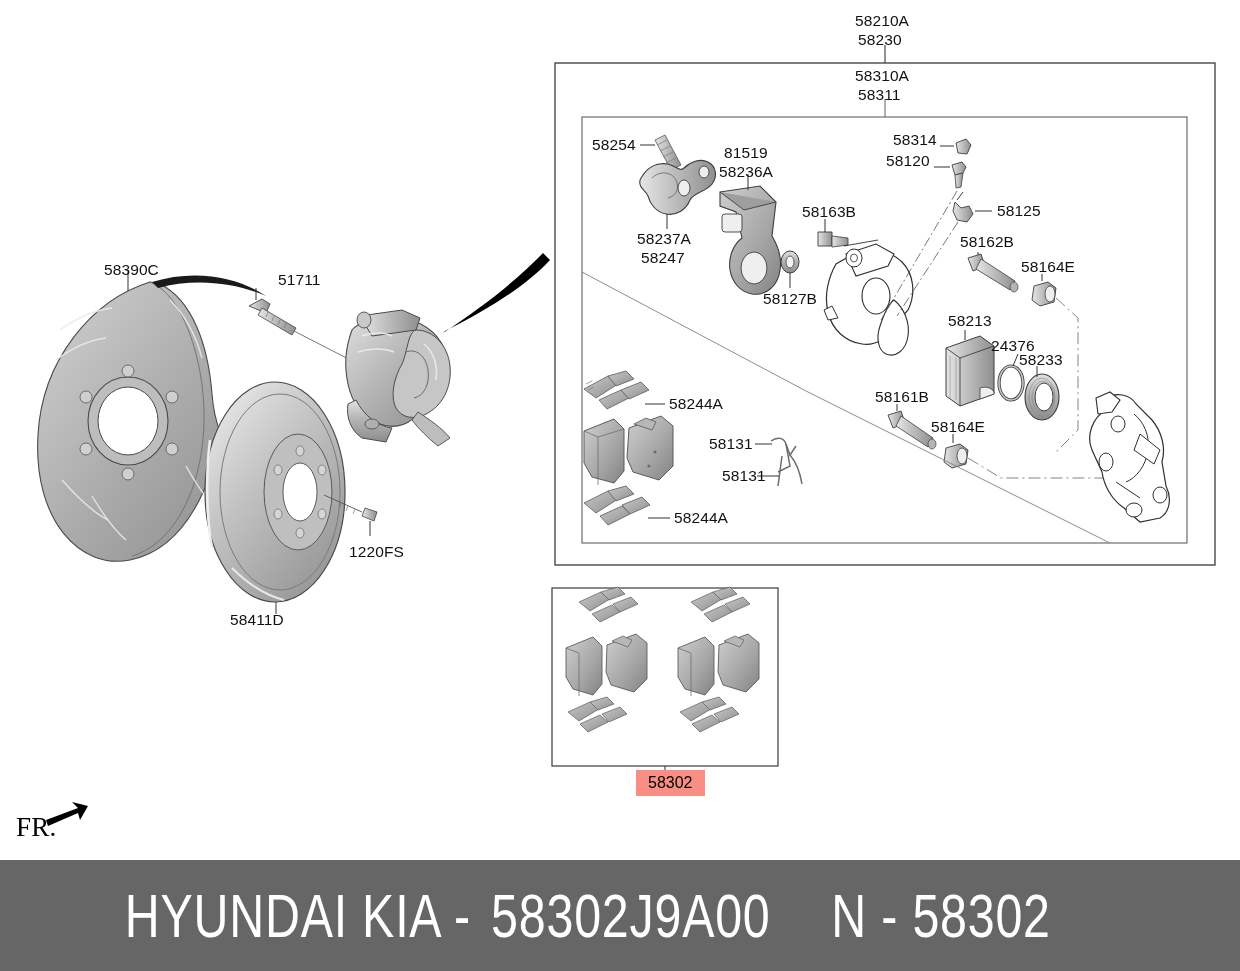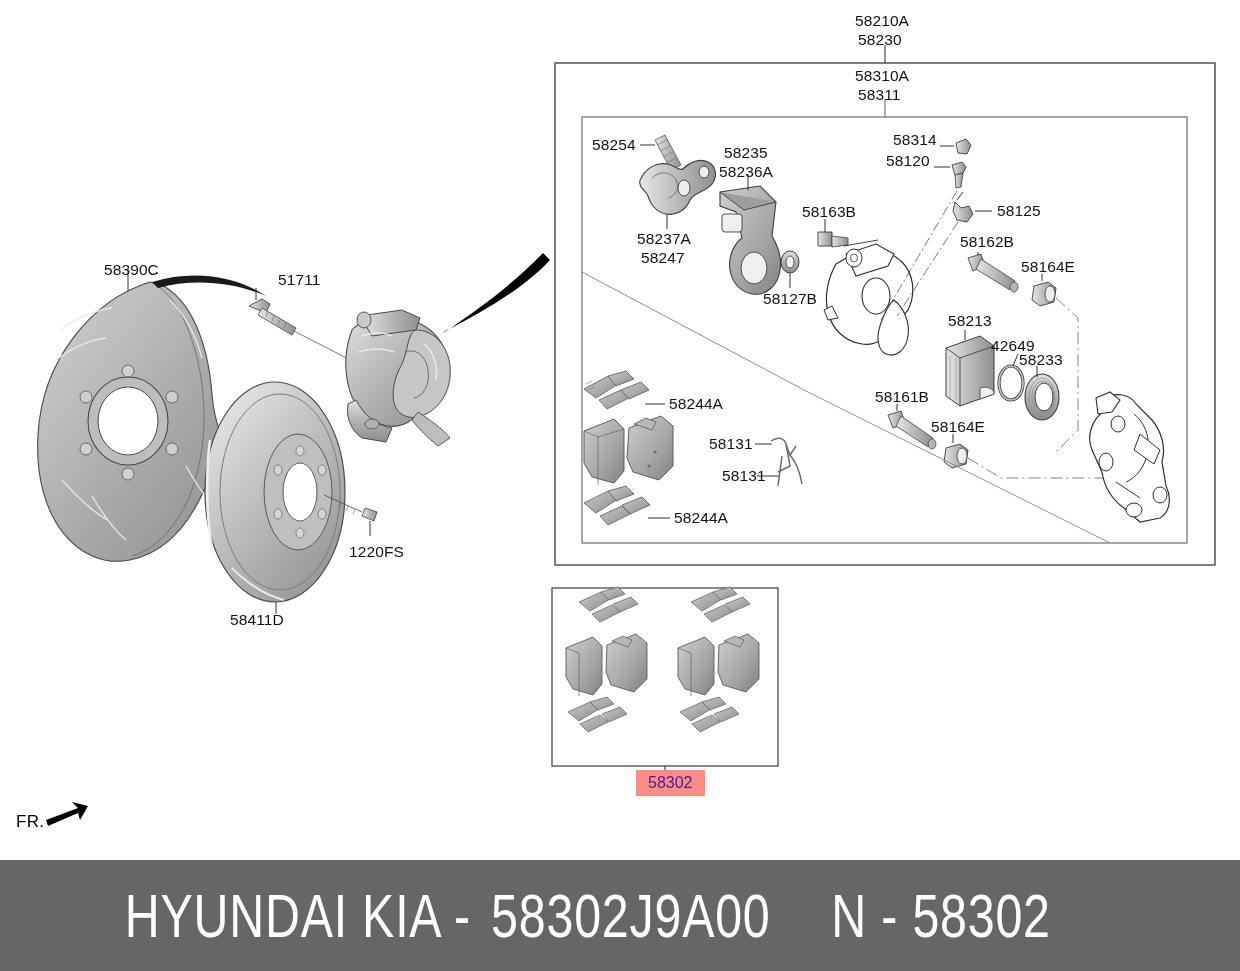--- a/index.html
+++ b/index.html
@@ -6,24 +6,24 @@
   html,body{margin:0;padding:0;background:#fff;}
   body{width:1240px;height:971px;overflow:hidden;font-family:"Liberation Sans",sans-serif;}
   #root{position:relative;width:1240px;height:971px;background:#ffffff;}
 
   .diagram{position:absolute;left:0;top:0;width:1176px;height:860px;}
   svg.canvas{position:absolute;left:0;top:0;width:1240px;height:860px;}
 
   .lbl{position:absolute;font-family:"Liberation Sans",sans-serif;font-size:15.5px;color:#111;
        white-space:nowrap;letter-spacing:0.1px;}
 
-  .hl{position:absolute;background:#F98E85;color:#4c1d95;font-size:16px;
+  .hl{position:absolute;background:#F98E85;color:#000000;font-size:16px;
       padding:4px 12px 5px 12px;white-space:nowrap;line-height:17px;text-align:center;}
 
-  .fr{position:absolute;font-size:17px;color:#000;font-family:Liberation Sans, sans-serif;
+  .fr{position:absolute;font-size:27px;color:#000;font-family:Liberation Serif, serif;
       letter-spacing:0.3px;}
 
   .footer{position:absolute;left:0;top:860px;width:1240px;height:111px;background:#666666;
           display:flex;align-items:center;}
   .footer-inner{display:flex;align-items:baseline;color:#ffffff;padding-left:160px;
                 font-family:"Liberation Sans Narrow","Liberation Sans",sans-serif;
                 transform:scaleX(0.78);transform-origin:left center;}
   .f-brand{font-size:62px;letter-spacing:1px;white-space:nowrap;}
   .f-num{font-size:62px;letter-spacing:1px;white-space:nowrap;margin-left:26px;}
   .f-ref{font-size:62px;letter-spacing:1px;white-space:nowrap;margin-left:78px;}
@@ -418,33 +418,33 @@
     <div class="lbl" style="left:858px;top:86px;">58311</div>
 
     <div class="lbl" style="left:104px;top:261px;">58390C</div>
     <div class="lbl" style="left:240px;top:271px;margin-left:38px;">51711</div>
     <div class="lbl" style="left:349px;top:543px;">1220FS</div>
     <div class="lbl" style="left:230px;top:611px;">58411D</div>
 
     <div class="lbl" style="left:592px;top:136px;">58254</div>
     <div class="lbl" style="left:637px;top:230px;">58237A</div>
     <div class="lbl" style="left:641px;top:249px;">58247</div>
-    <div class="lbl" style="left:724px;top:144px;">58235</div>
+    <div class="lbl" style="left:724px;top:144px;">81519</div>
     <div class="lbl" style="left:719px;top:163px;">58236A</div>
     <div class="lbl" style="left:763px;top:290px;">58127B</div>
     <div class="lbl" style="left:802px;top:203px;text-align:right;">58163B</div>
 
     <div class="lbl" style="left:893px;top:131px;">58314</div>
     <div class="lbl" style="left:886px;top:152px;">58120</div>
     <div class="lbl" style="left:997px;top:202px;">58125</div>
     <div class="lbl" style="left:960px;top:233px;">58162B</div>
     <div class="lbl" style="left:1021px;top:258px;">58164E</div>
 
     <div class="lbl" style="left:948px;top:312px;">58213</div>
-    <div class="lbl" style="left:991px;top:337px;">42649</div>
+    <div class="lbl" style="left:991px;top:337px;">24376</div>
     <div class="lbl" style="left:1019px;top:351px;">58233</div>
     <div class="lbl" style="left:875px;top:388px;">58161B</div>
     <div class="lbl" style="left:931px;top:418px;">58164E</div>
 
     <div class="lbl" style="left:669px;top:395px;">58244A</div>
     <div class="lbl" style="left:674px;top:509px;">58244A</div>
     <div class="lbl" style="left:709px;top:435px;">58131</div>
     <div class="lbl" style="left:722px;top:467px;">58131</div>
 
     <div class="hl" style="left:636px;top:770px;">58302</div>

